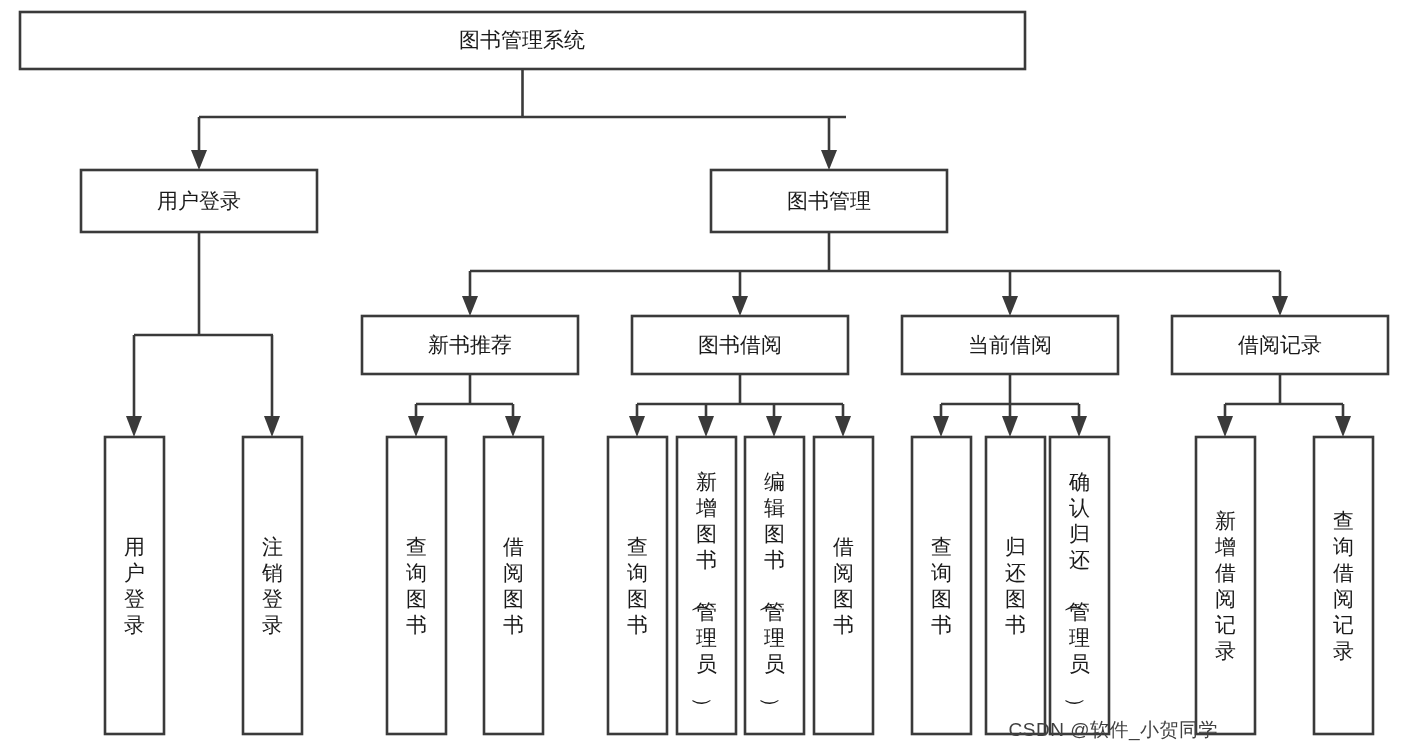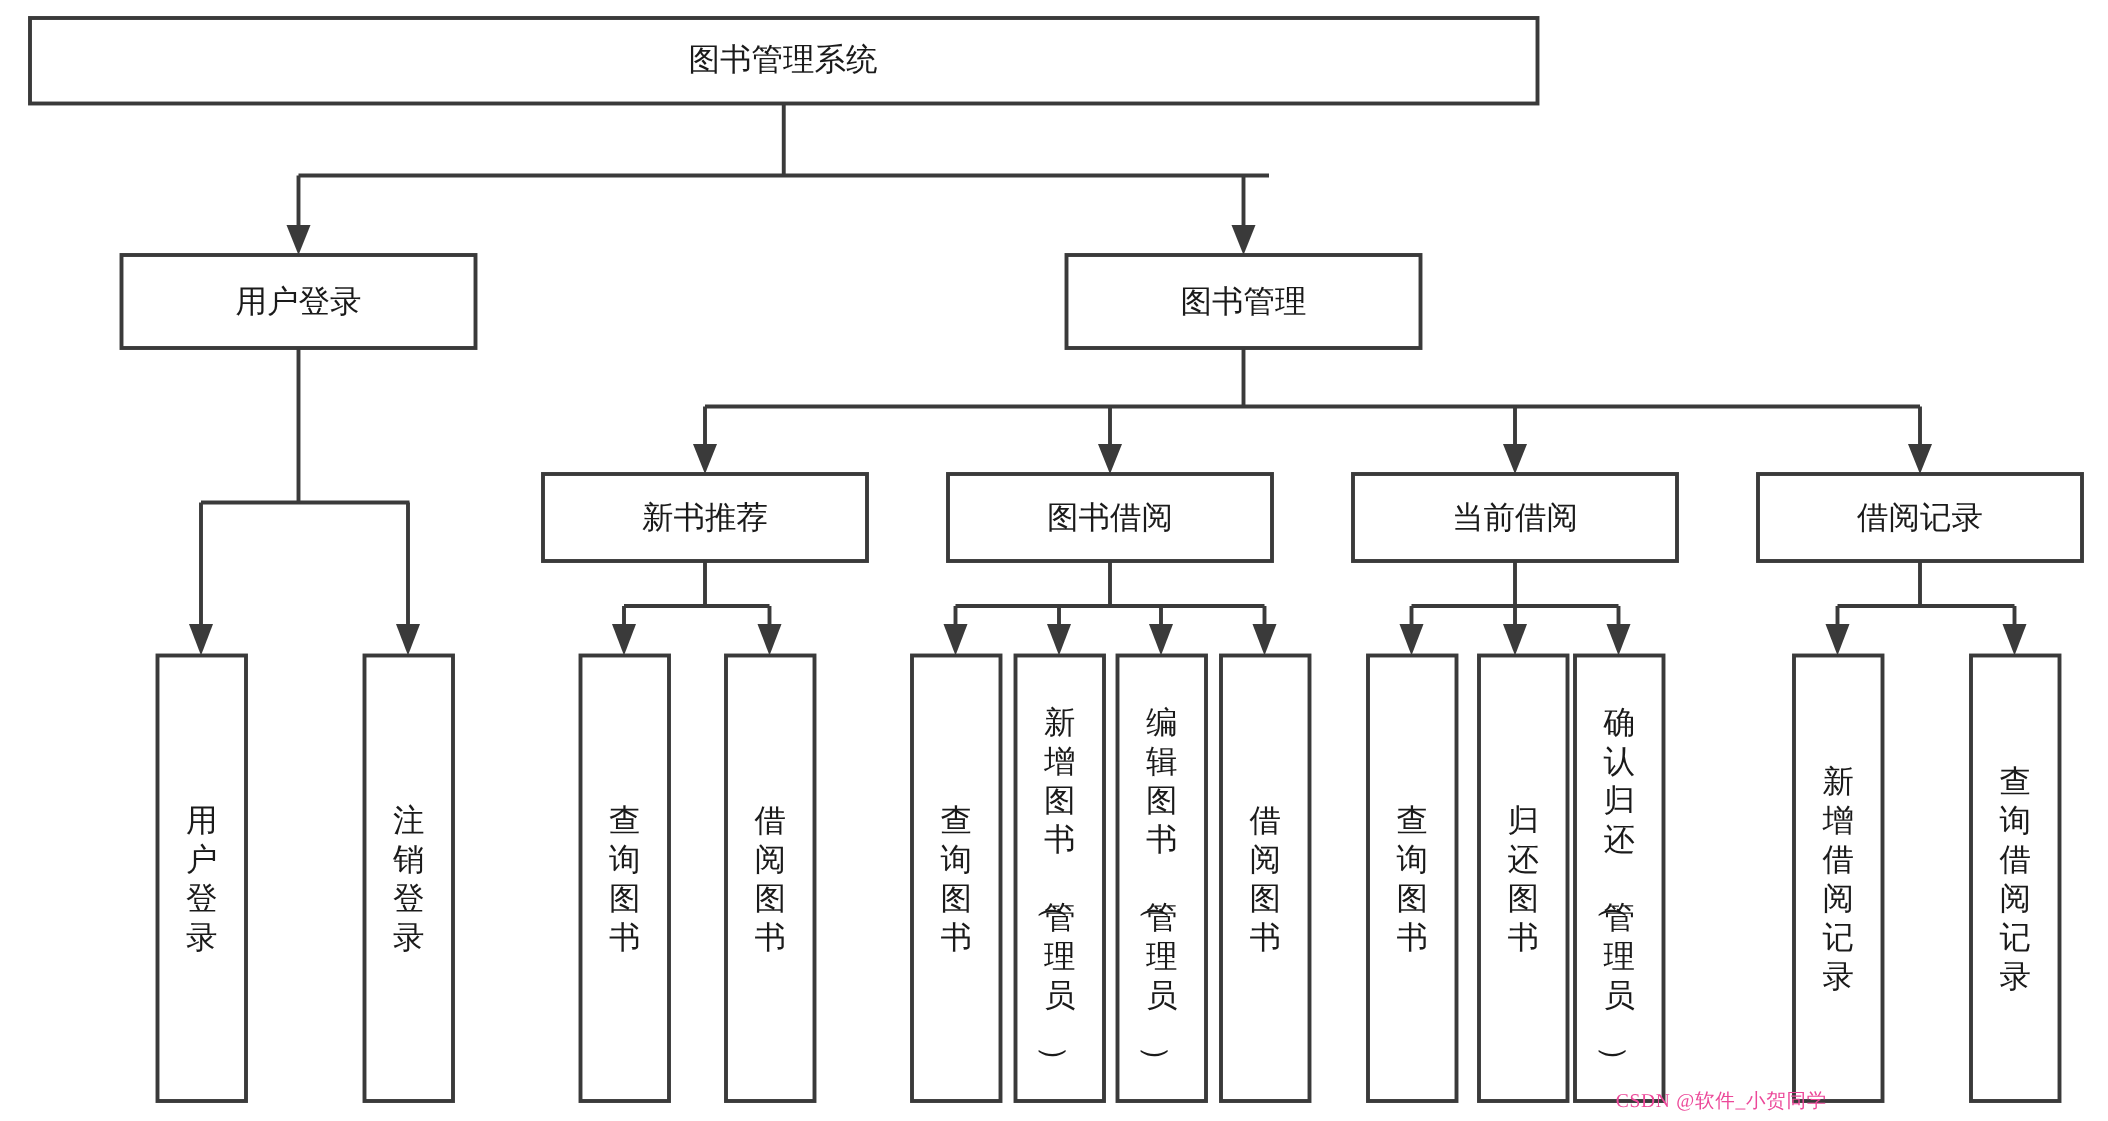--- a/index.html
+++ b/index.html
@@ -53,23 +53,23 @@
   .node-label-vert {
     fill: #1a1a1a;
     font-family: "DejaVu Sans", "Liberation Sans", sans-serif;
     font-size: 21px;
     text-anchor: middle;
   }
   .watermark-text {
     position: absolute;
     right: 8px;
     bottom: 4px;
-    font-family: Liberation Serif, serif;
-    font-size: 13px;
-    color: #ec4899;
+    font-family: Liberation Sans, sans-serif;
+    font-size: 19px;
+    color: #404040;
     white-space: nowrap;
     letter-spacing: 0.5px;
     user-select: none;
   }
 </style>
 </head>
 <body>
 
 <div id="diagram-root">
 

